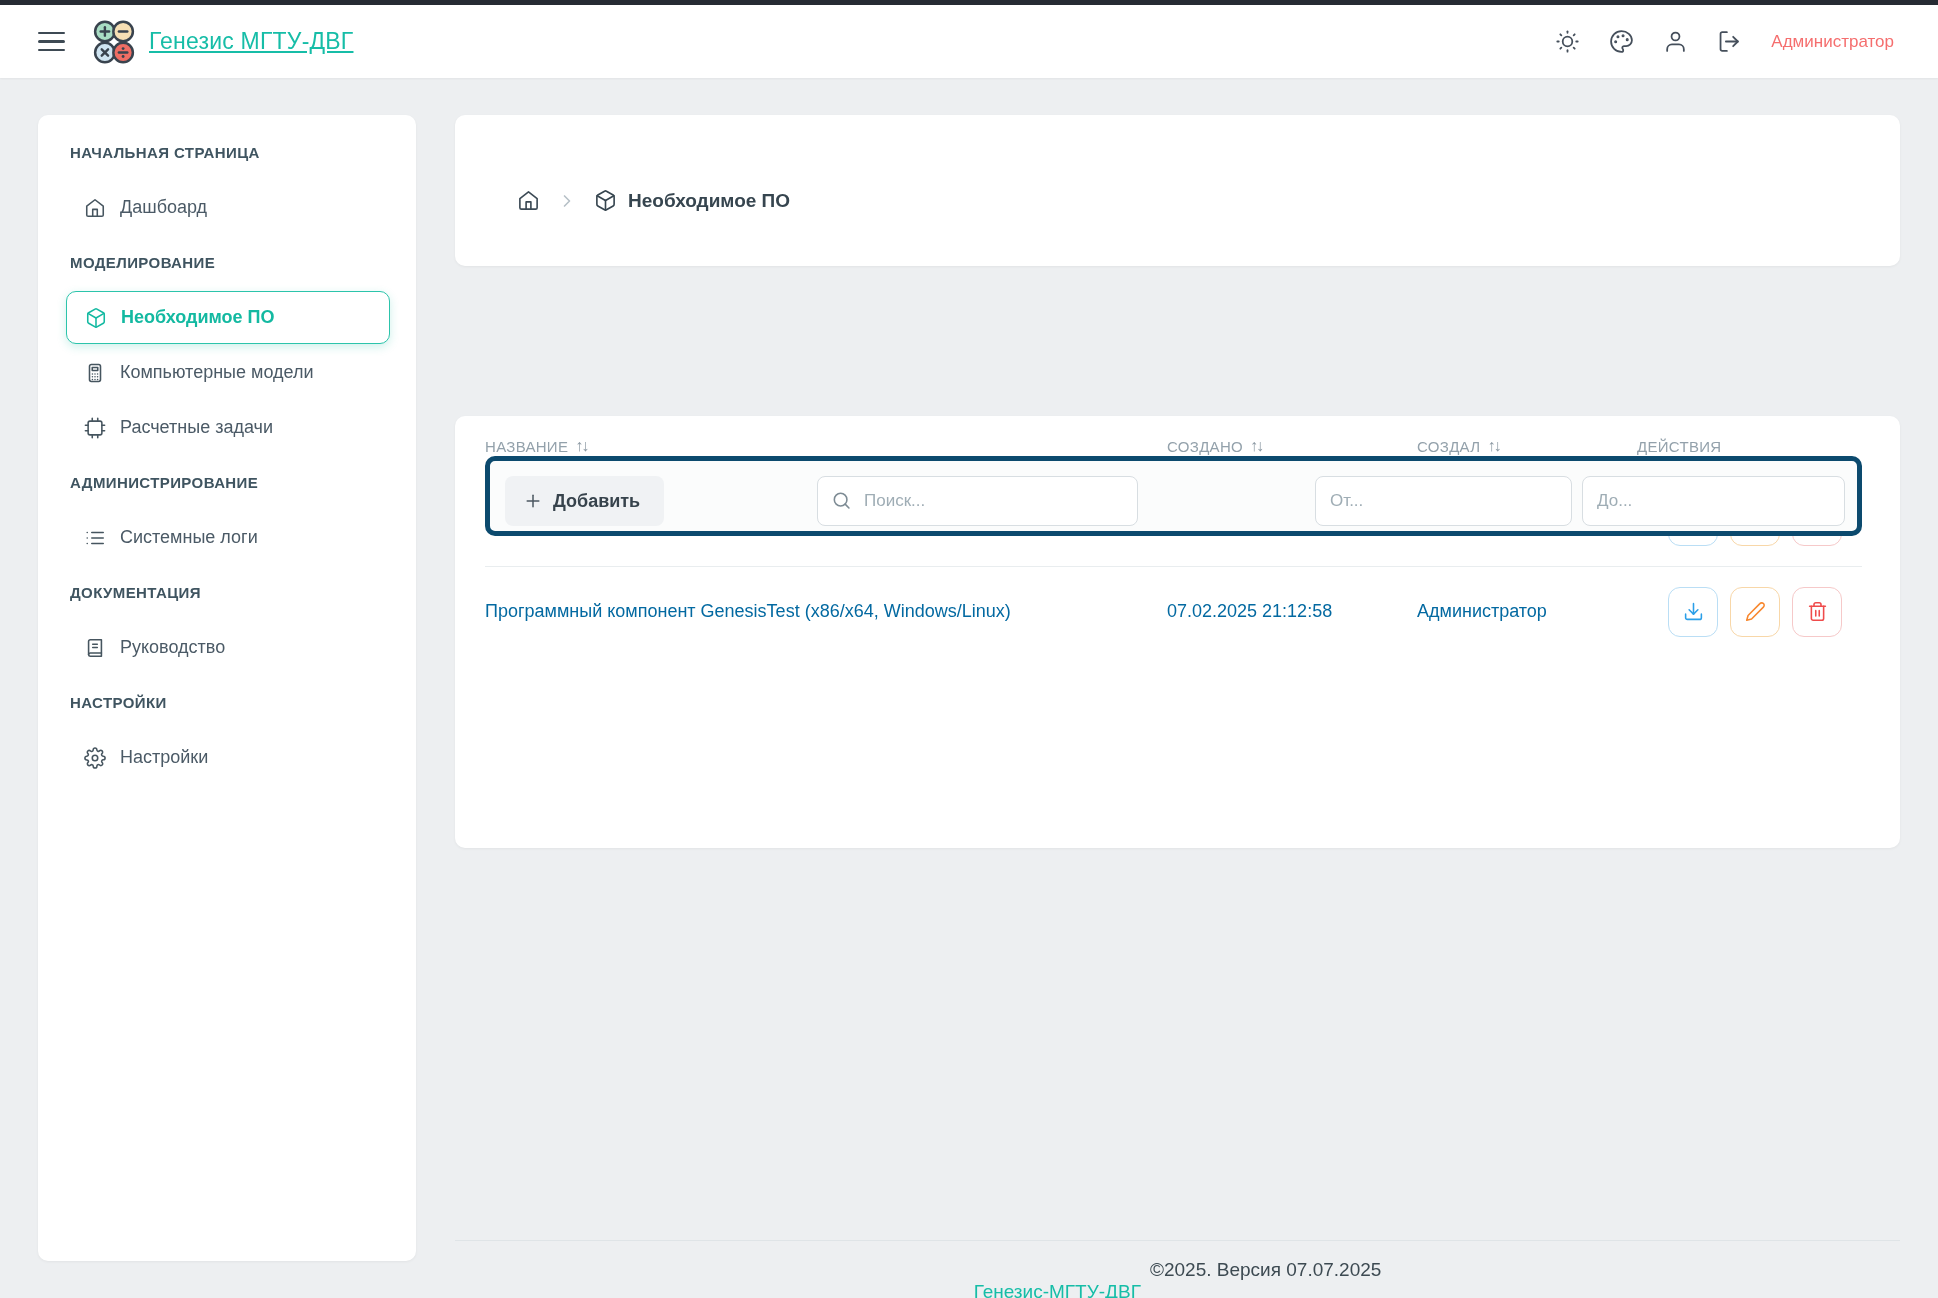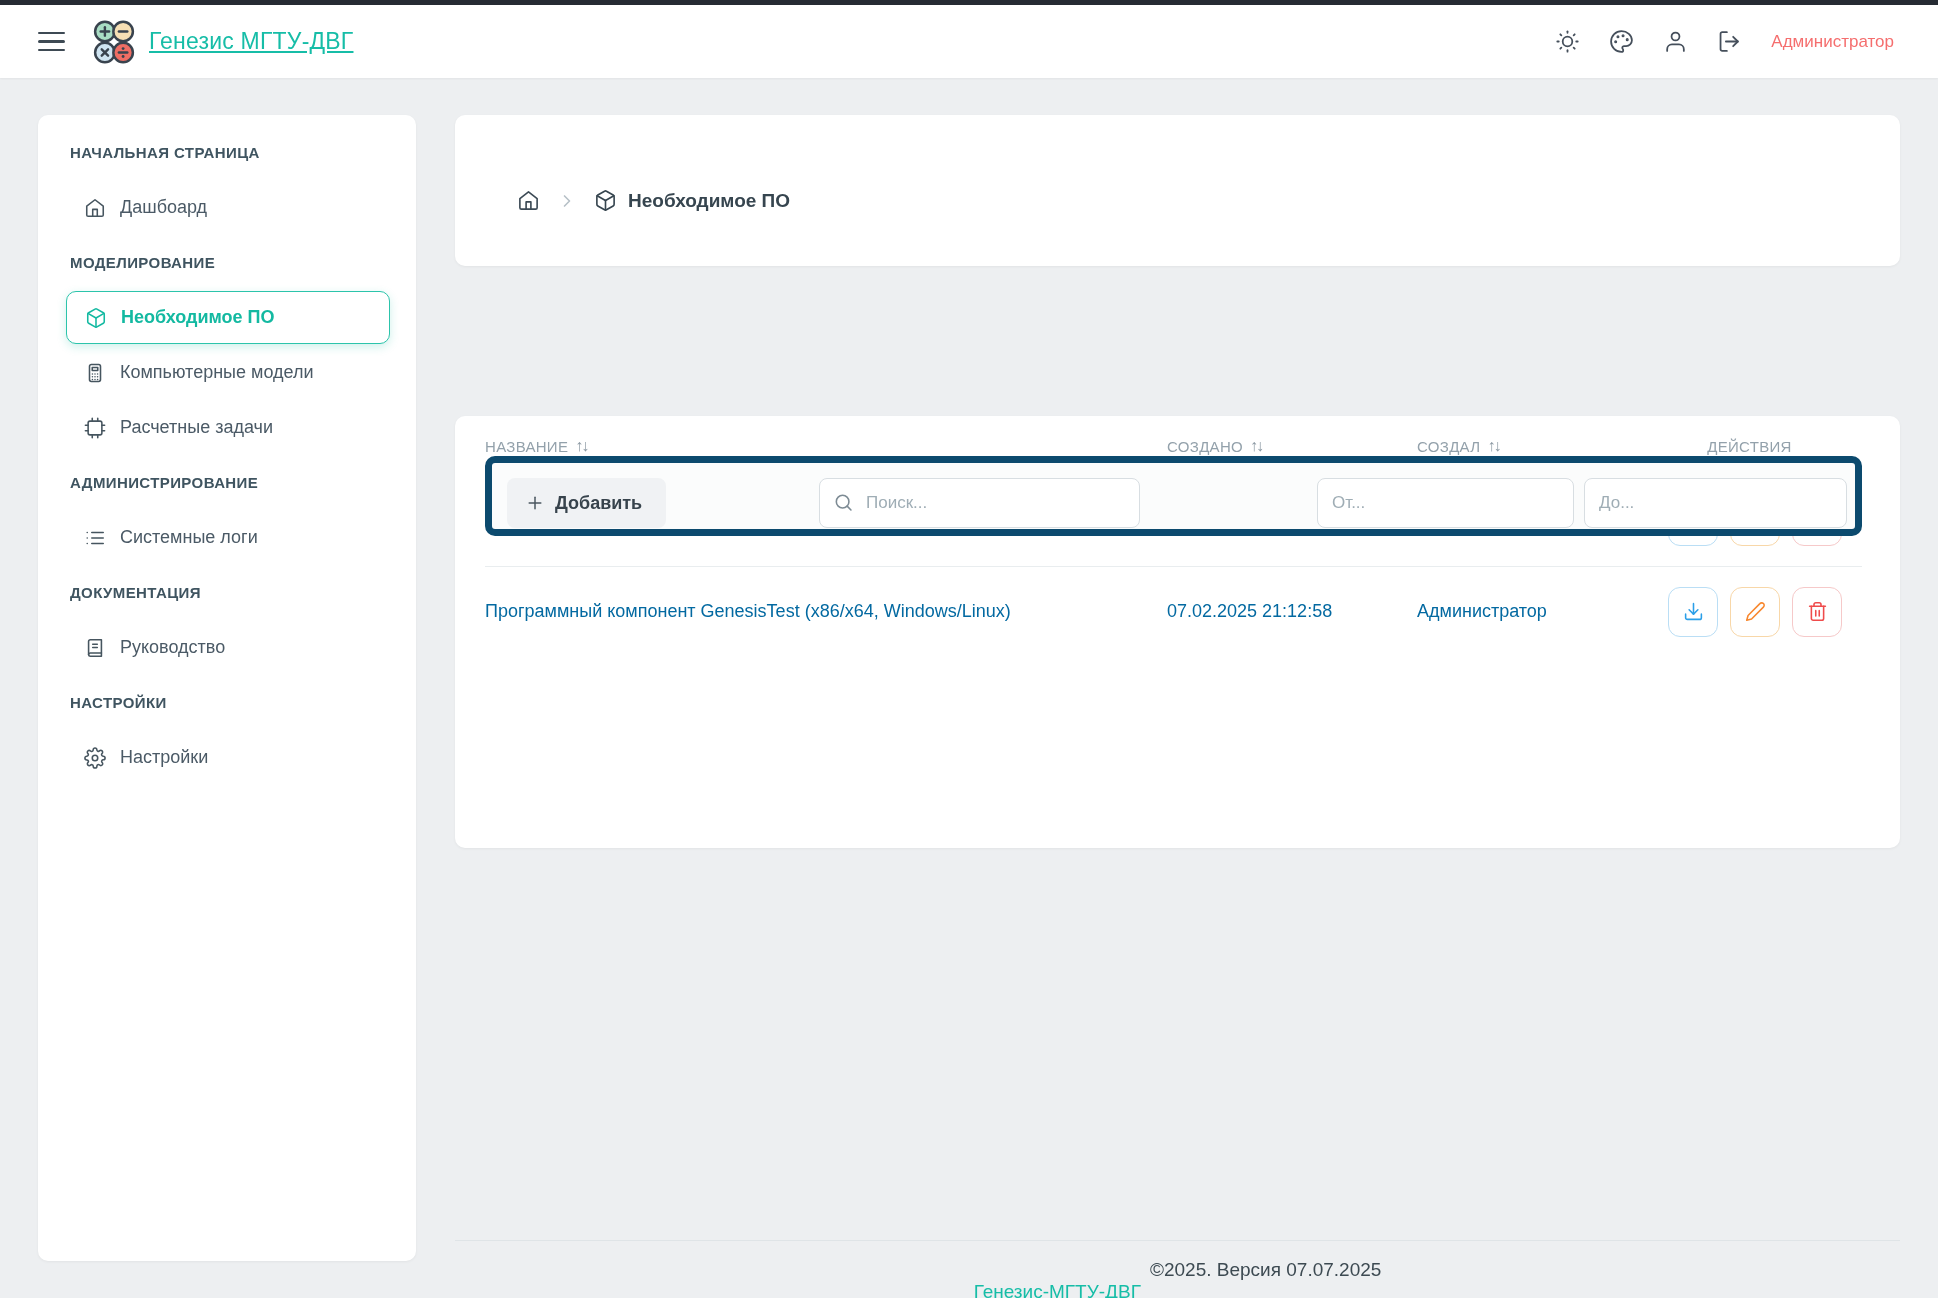--- a/index.html
+++ b/index.html
@@ -64,21 +64,21 @@
   .crumb-sep svg { width:20px; height:20px; }
   .crumb-current { display:flex; align-items:center; gap:11px; color:#36454f; }
   .crumb-current .icon svg { width:23px; height:23px; }
   .crumb-label { font-size:19px; font-weight:700; }
 
   .content-card { margin-top:37px; height:432px; position:relative; }
 
   
   .toolbar {
     position:absolute; left:30px; right:38px; top:40px; height:80px;
-    border:7px solid #0c4a6e; border-radius:10px; background:#fbfcfc;
+    border:5px solid #0c4a6e; border-radius:10px; background:#fbfcfc;
   }
   .btn-add {
     position:absolute; left:15px; top:15px; height:50px; padding:0 24px 0 18px;
     background:#f0f2f4; border:none; border-radius:8px; cursor:pointer;
     display:flex; align-items:center; gap:10px;
     font-family:inherit; font-size:18px; font-weight:600; color:#37434c;
   }
   .btn-add svg { width:20px; height:20px; color:#4b5760; }
   .tb-input {
     position:absolute; top:15px; height:50px;
@@ -91,21 +91,21 @@
   .search-wrap .sicon { position:absolute; left:14px; top:14px; color:#7d8b94; pointer-events:none; }
   .search-wrap .sicon svg { width:21px; height:21px; }
   .inp-from { left:825px; width:257px; }
   .inp-to { left:1092px; width:263px; }
 
   
   .table { margin:150px 38px 0 30px; }
   .trow { display:grid; grid-template-columns:1fr 250px 220px 225px; align-items:center; }
   .thead { height:60px; color:#93a1ab; font-size:15px; letter-spacing:.3px; }
   .th { display:flex; align-items:center; gap:7px; cursor:pointer; }
-  .th.actions { justify-content:center; cursor:default; }
+  .th.actions { cursor:default; }
   .sort { font-size:16px; letter-spacing:-2px; color:#8c99a3; }
   .tbody-row { height:90px; font-size:18px; color:#0369a1; }
   .tbody-row + .tbody-row { border-top:1px solid #e9edef; }
   .cell-actions { display:flex; justify-content:flex-end; gap:12px; padding-right:20px; }
   .act-btn {
     width:50px; height:50px; border-radius:12px; background:#fff; cursor:pointer;
     display:flex; align-items:center; justify-content:center;
   }
   .act-btn svg { width:21px; height:21px; }
   .act-download { border:1px solid #badef5; color:#2b9fe8; }

